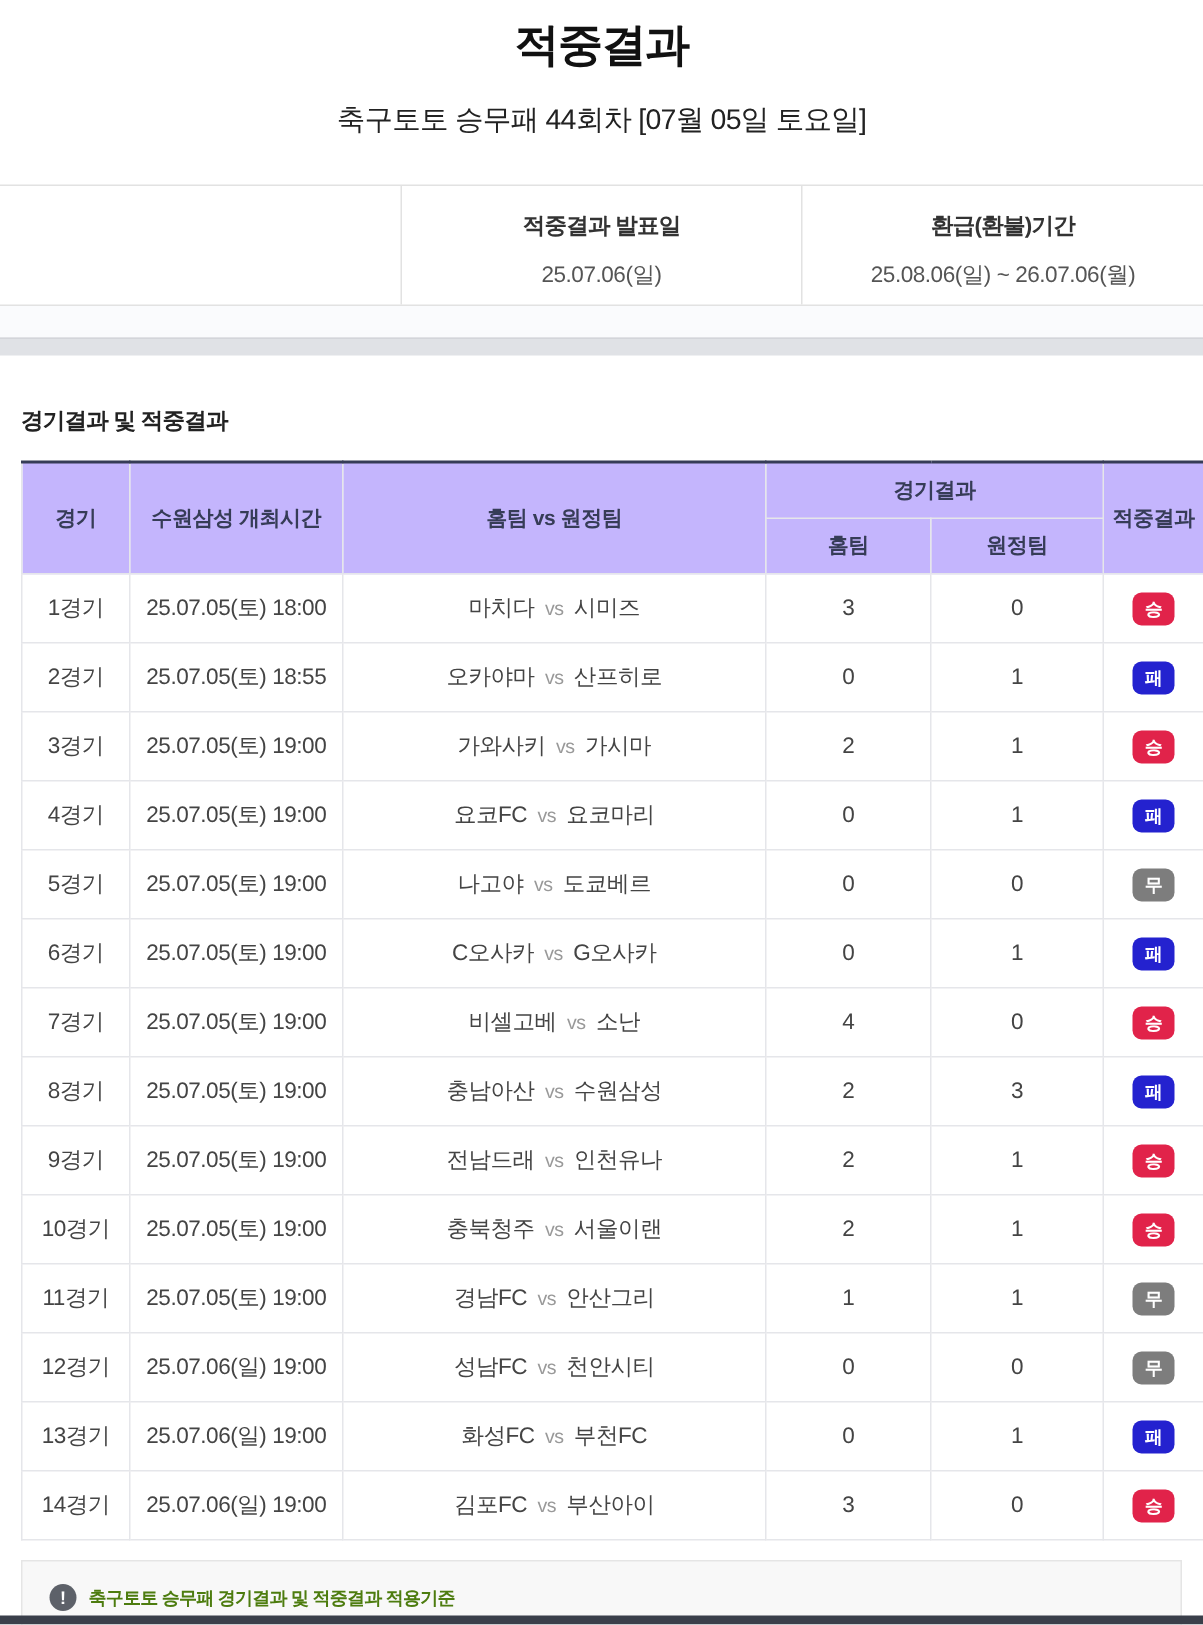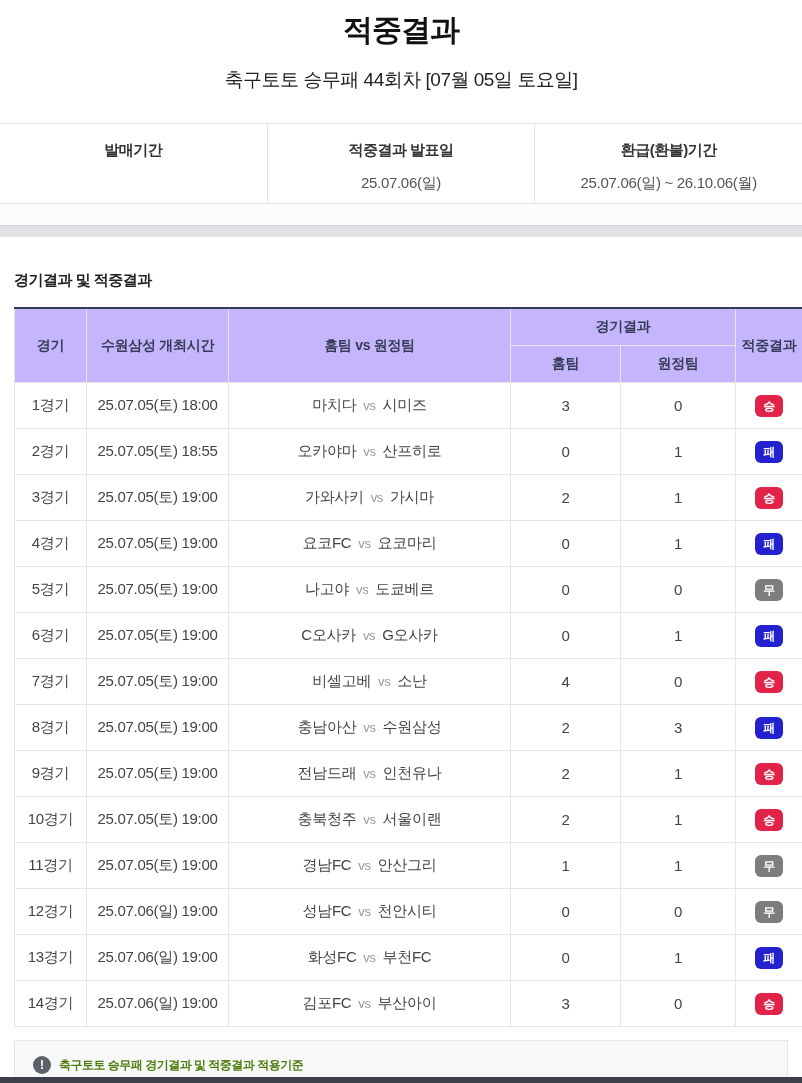--- a/index.html
+++ b/index.html
@@ -121,29 +121,28 @@
 </head>
 <body>
 
 <div class="page-head">
   <h1 class="page-title">적중결과</h1>
   <div class="page-subtitle">축구토토 승무패 44회차 [07월 05일 토요일]</div>
 </div>
 
 <div class="info-bar">
   <div class="info-item">
-    <div class="info-label">발매기간</div>
   </div>
   <div class="info-item">
     <div class="info-label">적중결과 발표일</div>
     <div class="info-value">25.07.06(일)</div>
   </div>
   <div class="info-item">
     <div class="info-label">환급(환불)기간</div>
-    <div class="info-value">25.07.06(일) ~ 26.10.06(월)</div>
+    <div class="info-value">25.08.06(일) ~ 26.07.06(월)</div>
   </div>
 </div>
 <div class="pale-strip"></div>
 <div class="gray-band"></div>
 
 <h2 class="section-title">경기결과 및 적중결과</h2>
 
 <table class="results-table">
   <colgroup>
     <col style="width:72px">

